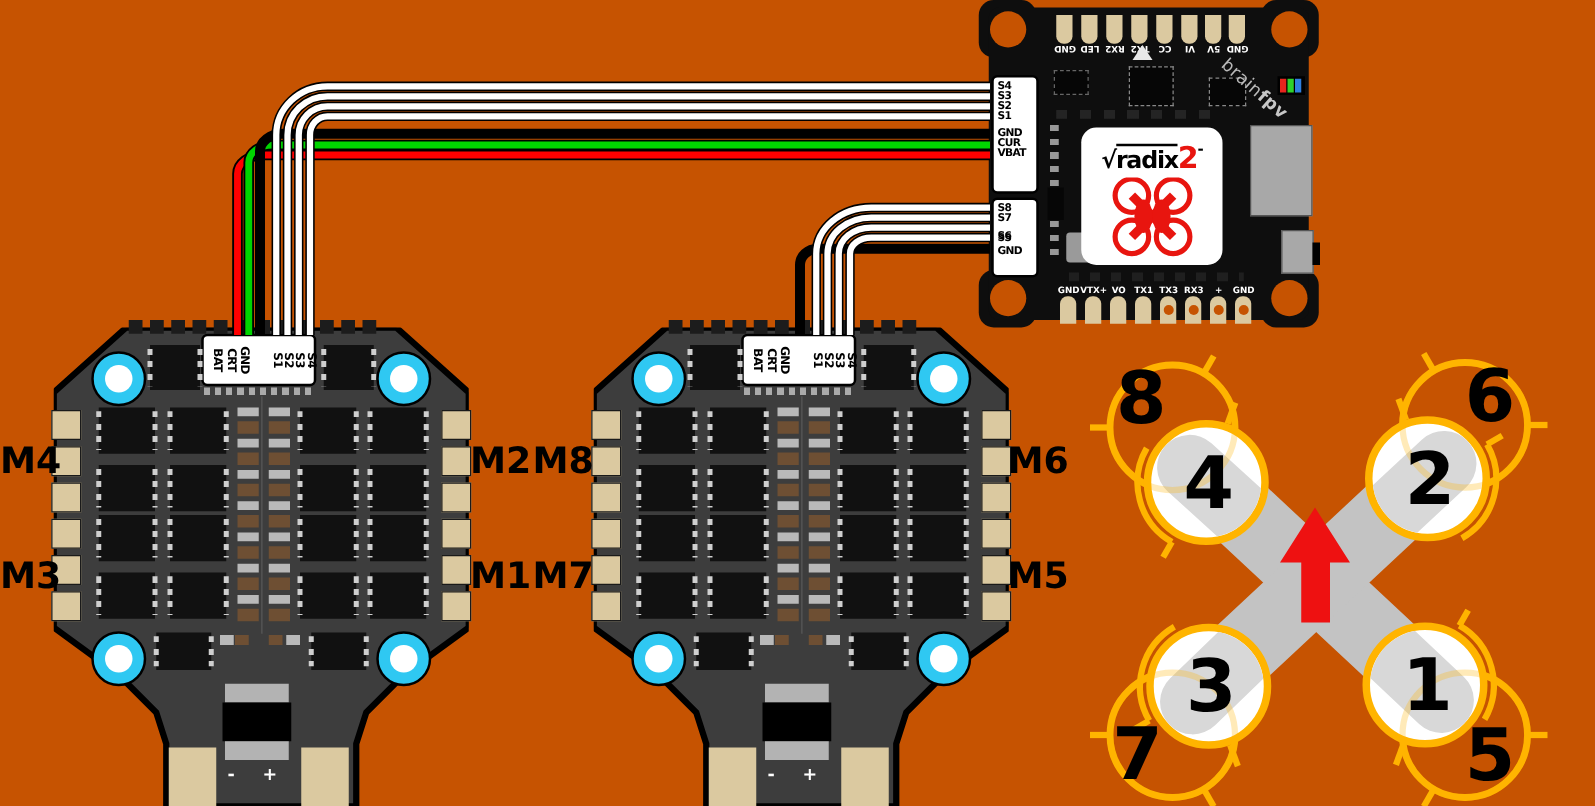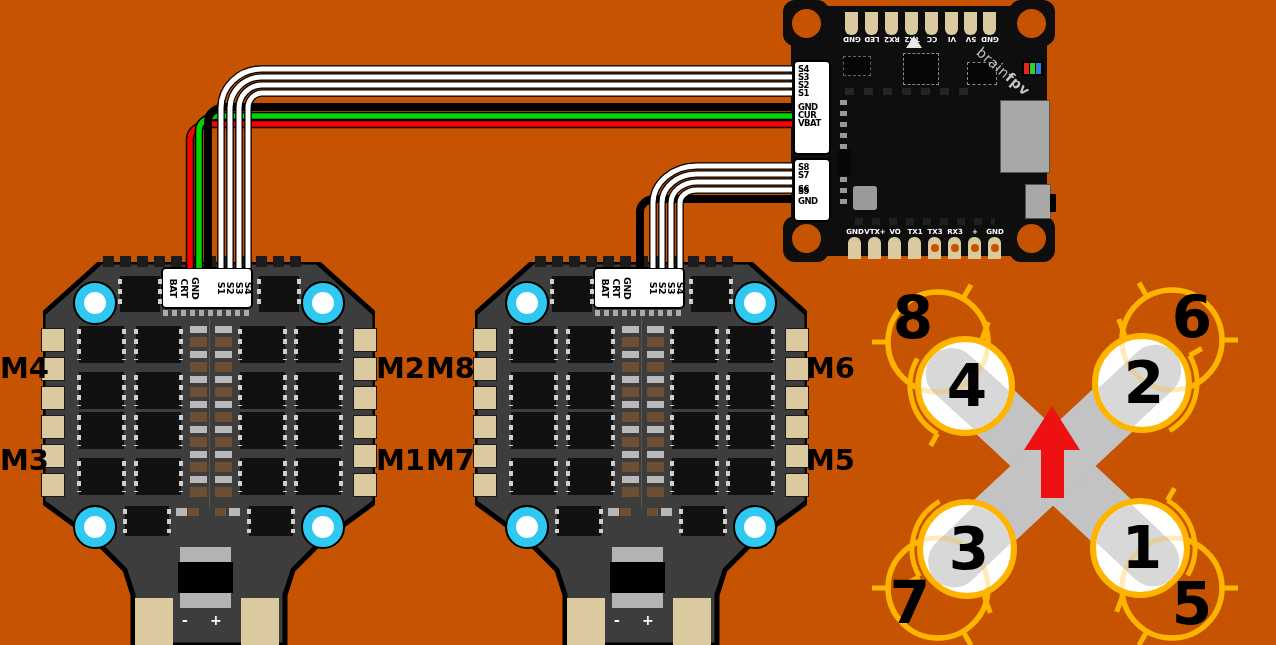--- a/index.html
+++ b/index.html
@@ -134,20 +134,37 @@
     <div class="abs" style="left:217px;top:100px;width:50px;height:73px;background:#a8a8a8;border:1px solid #555;box-sizing:border-box;"></div>
     <div class="abs" style="left:242px;top:184px;width:26px;height:35px;background:#a8a8a8;border:1px solid #555;box-sizing:border-box;"></div>
     <div class="abs" style="left:267px;top:194px;width:6px;height:18px;background:#000;"></div>
     <div class="abs" style="left:239px;top:61px;width:22px;height:15px;background:#000;">
       <div class="abs" style="left:2px;top:2px;width:5px;height:11px;background:#e8251d;"></div>
       <div class="abs" style="left:8px;top:2px;width:5px;height:11px;background:#2fd22b;"></div>
       <div class="abs" style="left:14px;top:2px;width:5px;height:11px;background:#2f7fe0;"></div>
     </div>
     <div id="brand"><span>brain</span><b>fpv</b></div>
 
+    <div id="fc-logo">
+      <div id="logo-line">
+        <span class="sqrt">√</span><span class="rad" style="border-top:2px solid #000;">radix</span><span class="two">2</span><span class="minus">-</span>
+      </div>
+      <svg width="66" height="64" viewBox="0 0 64 62" style="left:24px;top:40px;">
+        <g stroke="#e8150f" fill="none" stroke-width="4">
+          <line x1="16" y1="14" x2="48" y2="46" stroke-width="7"></line>
+          <line x1="48" y1="14" x2="16" y2="46" stroke-width="7"></line>
+          <circle cx="16" cy="14" r="13"></circle>
+          <circle cx="48" cy="14" r="13"></circle>
+          <circle cx="16" cy="46" r="13"></circle>
+          <circle cx="48" cy="46" r="13"></circle>
+        </g>
+        <ellipse cx="25" cy="30" rx="7" ry="13" fill="#e8150f"></ellipse>
+        <ellipse cx="39" cy="30" rx="7" ry="13" fill="#e8150f"></ellipse>
+      </svg>
+    </div>
   </div>
 
   <div class="esc" id="esc1" style="left:43px;top:262px;">
       <svg width="332" height="383">
         <polygon points="58,0 274,0 332,52 332,240 280,278 250,308 242,333 242,383 90,383 90,333 82,308 52,278 0,240 0,52" fill="#3d3d3d" stroke="#000" stroke-width="5"></polygon>
       </svg>
       <div style="position: absolute; left: 60px; top: -6px; width: 11px; height: 11px; background: rgb(28, 28, 28);"></div>
       <div style="position: absolute; left: 77px; top: -6px; width: 11px; height: 11px; background: rgb(28, 28, 28);"></div>
       <div style="position: absolute; left: 94px; top: -6px; width: 11px; height: 11px; background: rgb(28, 28, 28);"></div>
       <div style="position: absolute; left: 111px; top: -6px; width: 11px; height: 11px; background: rgb(28, 28, 28);"></div>

